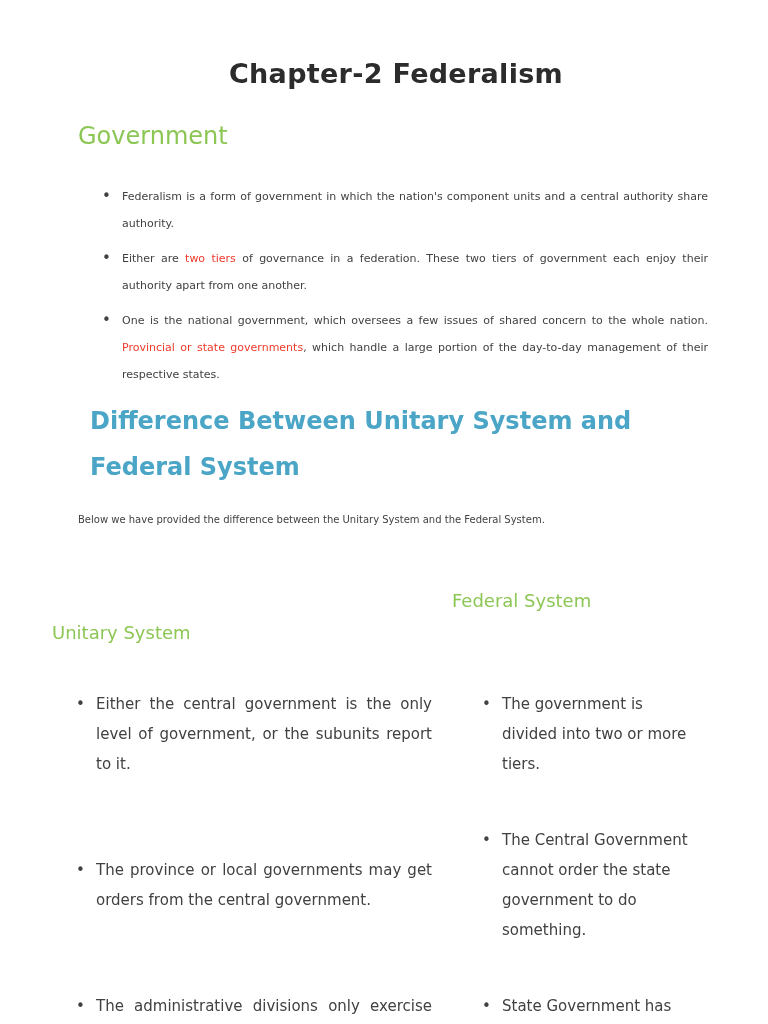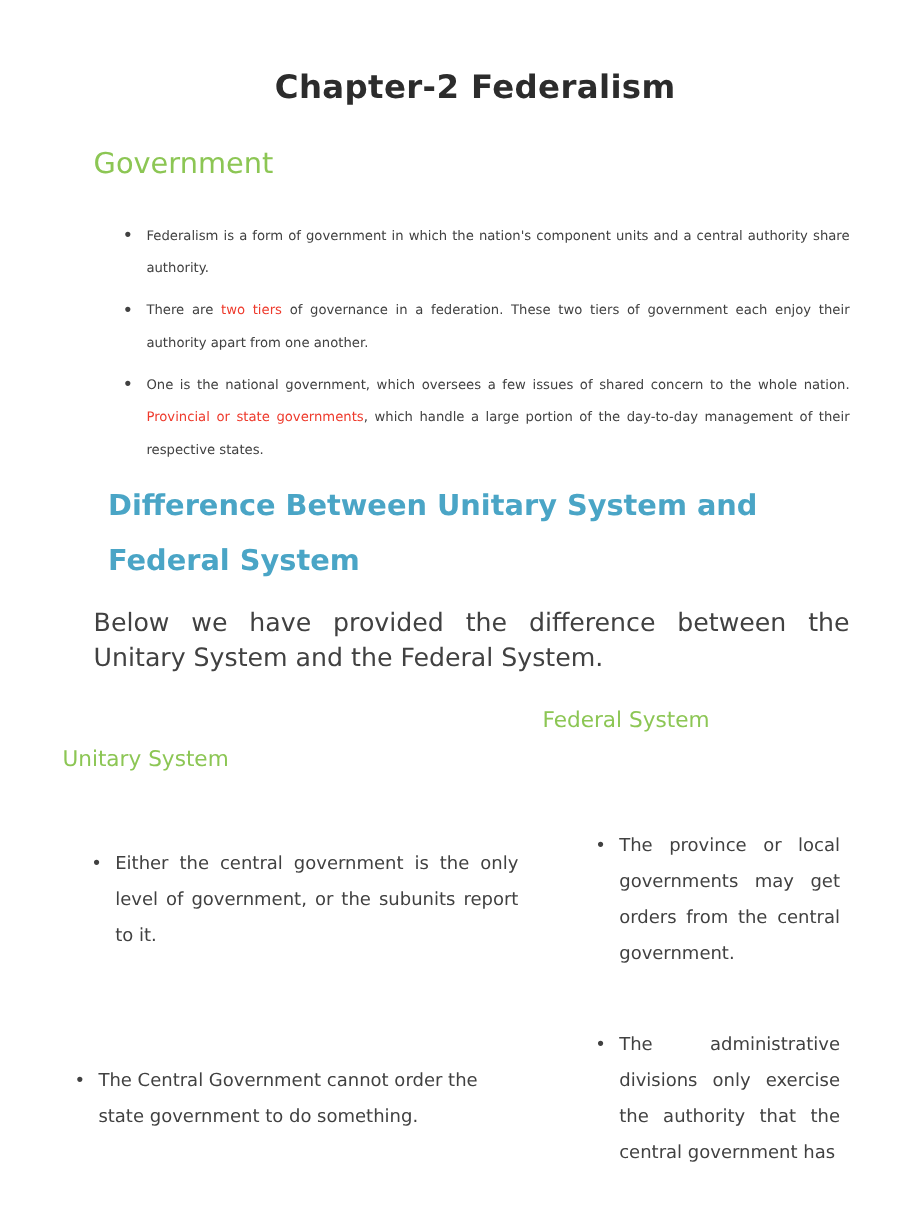--- a/index.html
+++ b/index.html
@@ -85,21 +85,21 @@
     color: var(--heading-blue, #4aa5c6);
   }
 
   
   .intro {
     position: absolute;
     top: 505px;
     left: 78px;
     width: 630px;
     margin: 0;
-    font-size: 21px;
+    font-size: 10px;
     line-height: 29px;
     text-align: justify;
   }
 
   
   .comparison {
     position: absolute;
     top: 590px;
     left: 52px;
     width: 648px;
@@ -160,39 +160,40 @@
 
   <h1 class="doc-title">Chapter-2 Federalism</h1>
 
   <h2 class="green-heading">Government</h2>
 
   <ul class="main-list">
     <li>
       <span>Federalism is a form of government in which the nation's component units and a central authority share authority.</span>
     </li>
     <li>
-      <span>There are </span><span class="red">two tiers</span><span> of governance in a federation. These two tiers of government each enjoy their authority apart from one another.</span>
+      <span>Either are </span><span class="red">two tiers</span><span> of governance in a federation. These two tiers of government each enjoy their authority apart from one another.</span>
     </li>
     <li>
       <span>One is the national government, which oversees a few issues of shared concern to the whole nation. </span><span class="red">Provincial or state governments</span><span>, which handle a large portion of the day-to-day management of their respective states.</span>
     </li>
   </ul>
 
   <h2 class="blue-heading">Difference Between Unitary System and Federal System</h2>
 
   <p class="intro">Below we have provided the difference between the Unitary System and the Federal System.</p>
 
   <div class="comparison">
     <div class="comp-headers">
       <h3 class="hdr-left">Unitary System</h3>
       <h3 class="hdr-right">Federal System</h3>
     </div>
 
     <div class="comp-grid">
       <div class="cell cell-left">Either the central government is the only level of government, or the subunits report to it.</div>
+      <div class="cell cell-right">The government is divided into two or more tiers.</div>
 
       <div class="cell cell-left">The province or local governments may get orders from the central government.</div>
       <div class="cell cell-right">The Central Government cannot order the state government to do something.</div>
 
       <div class="cell cell-left">The administrative divisions only exercise the authority that the central government has</div>
       <div class="cell cell-right">State Government has powers of its own for which it is not</div>
     </div>
   </div>
 
 </div>

